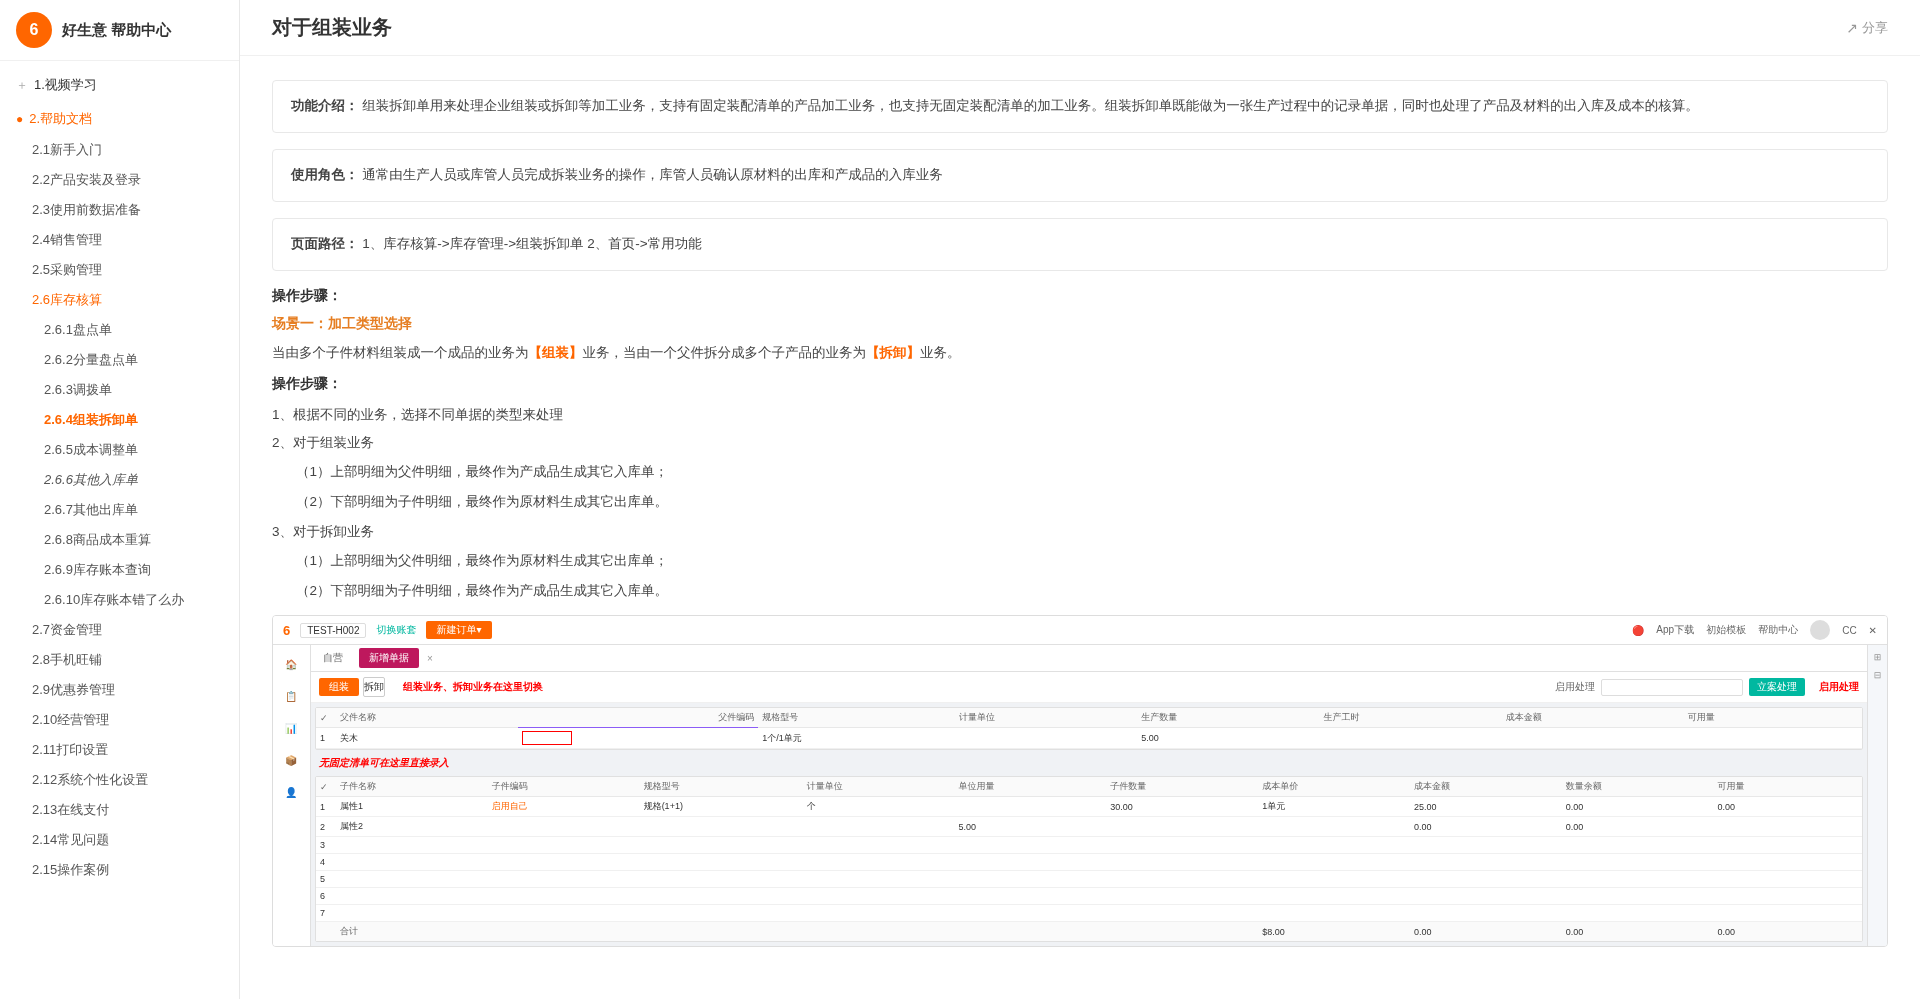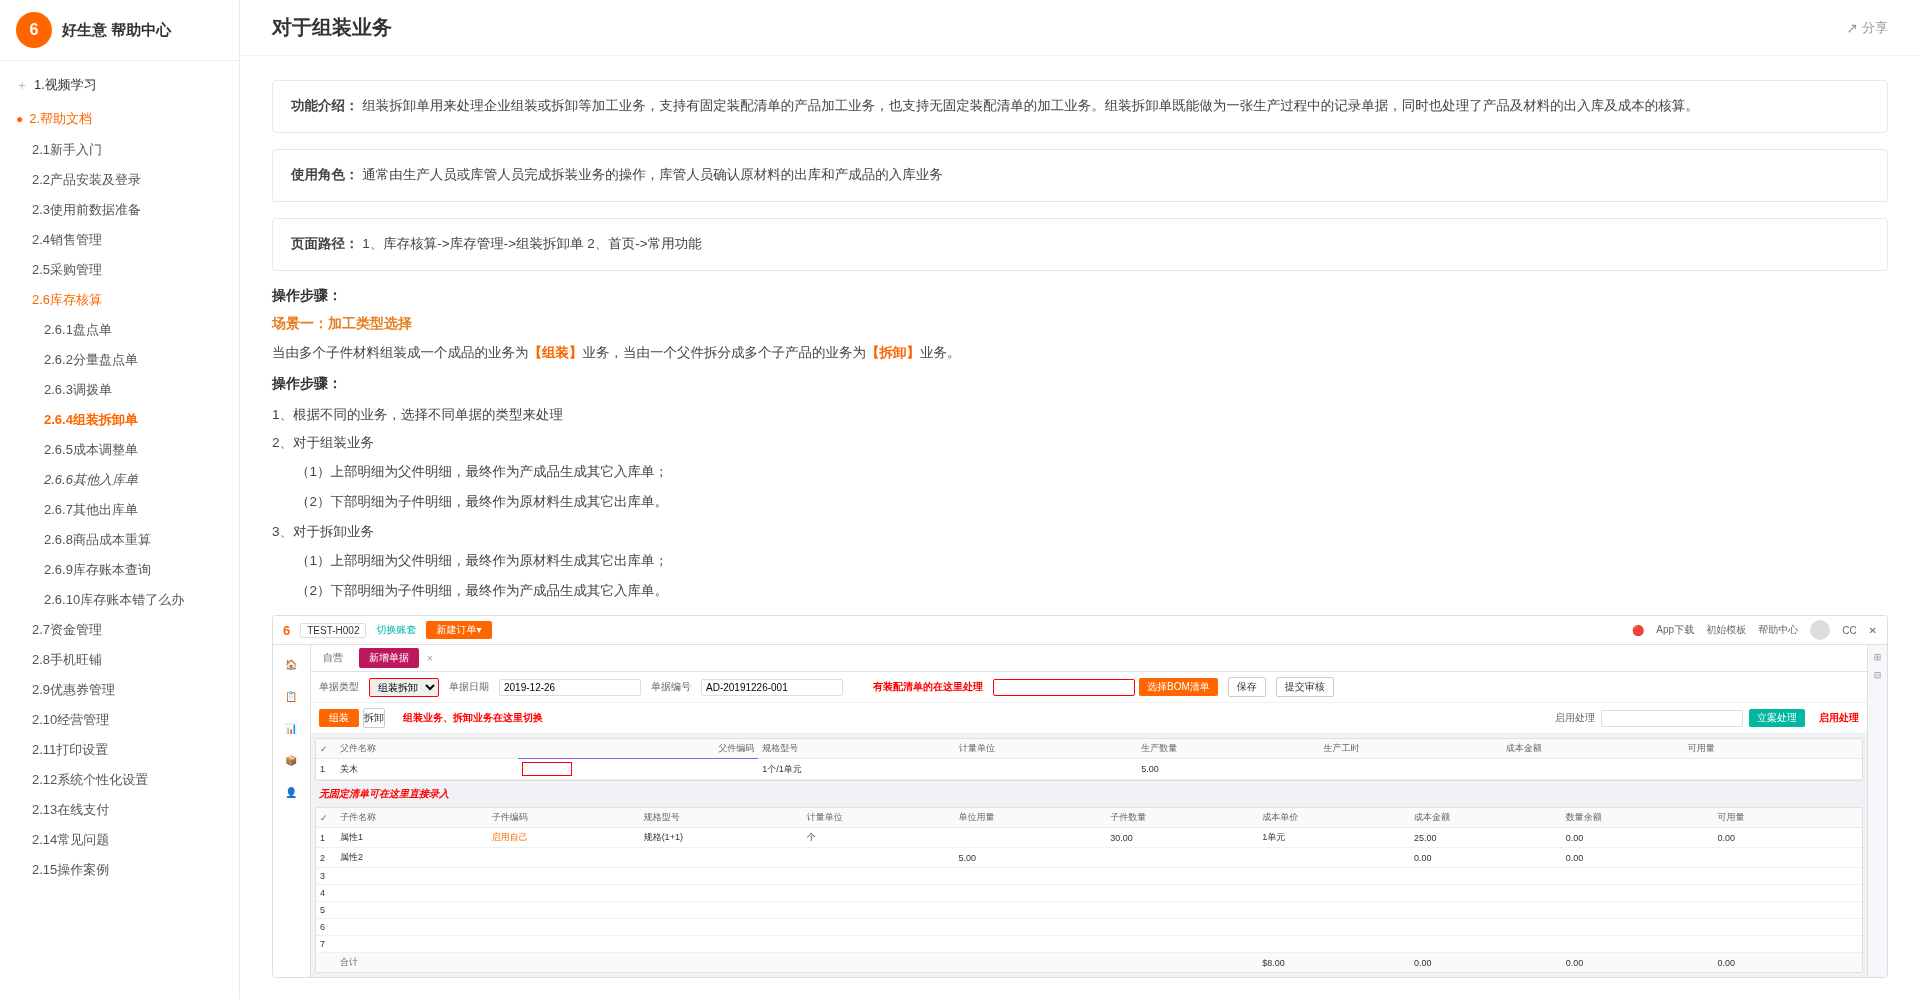--- a/index.html
+++ b/index.html
@@ -252,38 +252,20 @@
           </div>
 
           <div style="flex:1; overflow:hidden;">
 
             <div style="display:flex; background:#fff; border-bottom:1px solid #e0e0e0; align-items:center;">
               <div style="padding:5px 12px;font-size:10px;cursor:pointer;color:#666;">自营</div>
               <div style="background:#be185d;color:#fff;padding:3px 10px;font-size:10px;border-radius:2px;margin:3px 4px;cursor:pointer;">新增单据</div>
               <span style="font-size:10px;color:#999;cursor:pointer;margin-left:4px;">×</span>
             </div>
 
-            <div style="background:#fff; padding:5px 8px; border-bottom:1px solid #f0f0f0; display:flex; gap:10px; align-items:center; flex-wrap:wrap; position:relative;">
-              <span style="font-size:10px;color:#666;">单据类型</span>
-              <select style="border:1px solid #f00;padding:2px 4px;font-size:10px;border-radius:2px;">
-                <option>组装拆卸</option>
-              </select>
-              <span style="font-size:10px;color:#666;">单据日期</span>
-              <input type="text" value="2019-12-26" style="border: 1px solid rgb(221, 221, 221); padding: 2px 4px; font-size: 10px; border-radius: 2px;">
-              <span style="font-size:10px;color:#666;">单据编号</span>
-              <input type="text" value="AD-20191226-001" style="border: 1px solid rgb(221, 221, 221); padding: 2px 4px; font-size: 10px; border-radius: 2px; min-width: 100px;">
-
-              <span style="color:#f00;font-size:10px;font-weight:bold;margin-left:20px;">有装配清单的在这里处理</span>
-              <div style="position:relative; display:flex; align-items:center; gap:4px;">
-                <input type="text" style="border: 1px solid rgb(255, 0, 0); padding: 2px 4px; font-size: 10px; border-radius: 2px; min-width: 60px;">
-                <button style="background:#f60;color:#fff;border:none;padding:2px 8px;border-radius:2px;font-size:10px;cursor:pointer;">选择BOM清单</button>
-              </div>
-              <button style="background:#fff;color:#333;border:1px solid #ccc;padding:2px 8px;border-radius:2px;font-size:10px;cursor:pointer;">保存</button>
-              <button style="background:#fff;color:#333;border:1px solid #ccc;padding:2px 8px;border-radius:2px;font-size:10px;cursor:pointer;">提交审核</button>
-            </div>
 
             <div style="background:#fff; padding:5px 8px; border-bottom:1px solid #f0f0f0; display:flex; gap:10px; align-items:center; position:relative;">
 
               <div style="display:flex;align-items:center;gap:4px;">
                 <button style="background:#f60;color:#fff;border:none;padding:2px 10px;border-radius:2px;font-size:10px;cursor:pointer;">组装</button>
                 <button style="background:#fff;color:#333;border:1px solid #ccc;padding:2px 0;border-radius:2px;font-size:10px;cursor:pointer;">拆卸</button>
               </div>
               <span style="color:#f00;font-size:10px;font-weight:bold;margin-left:8px;">组装业务、拆卸业务在这里切换</span>
 
               <div style="margin-left:auto;display:flex;align-items:center;gap:6px;">

